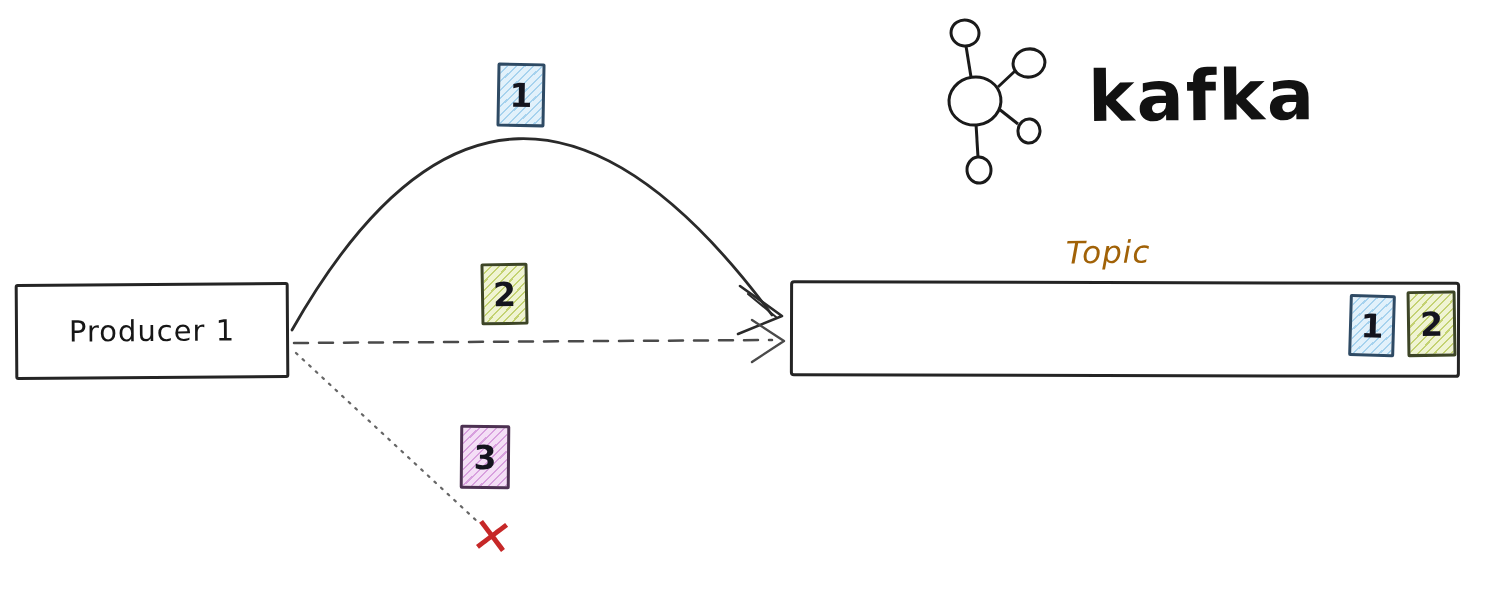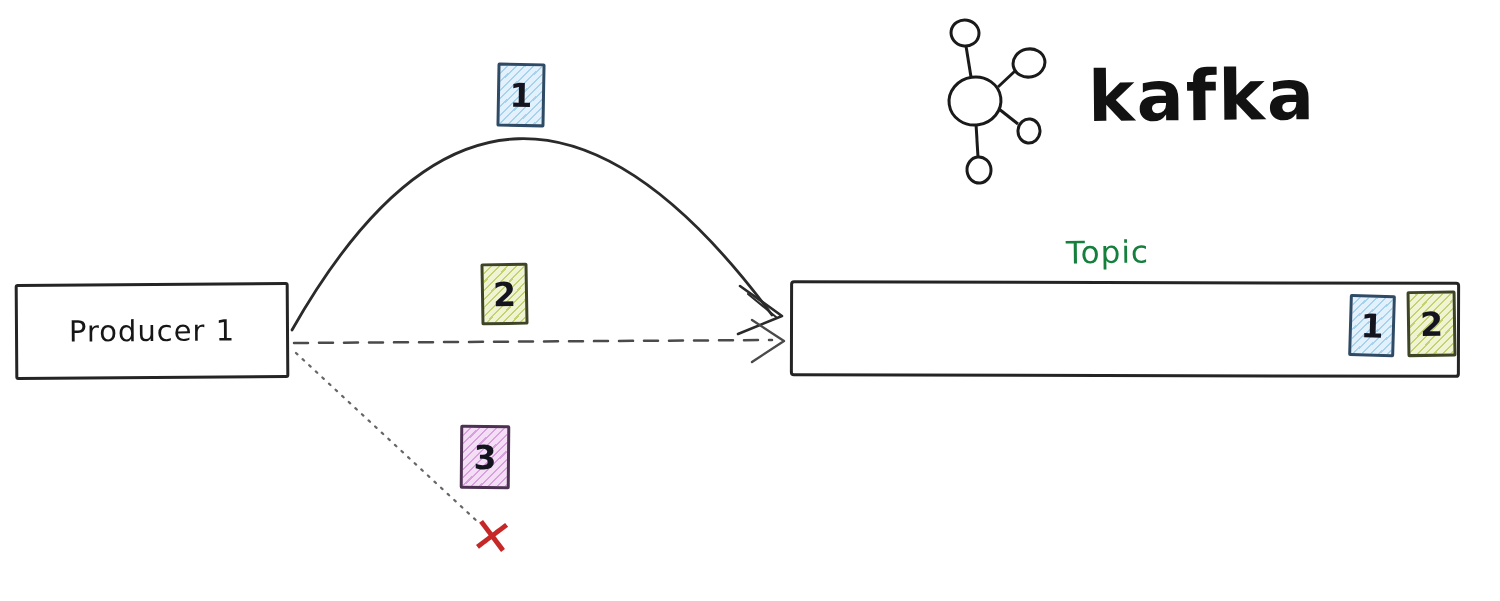--- a/index.html
+++ b/index.html
@@ -39,22 +39,23 @@
     font-size: 29px;
     letter-spacing: 1px;
     color: #161616;
   }
   
   .topic-label {
     position: absolute;
     left: 1066px; top: 234px;
     font-size: 31px;
     letter-spacing: 1px;
-    color: #15803d;
+    color: #a16207;
     transform: rotate(-0.6deg);
+    font-style: italic;
   }
   .topic-box {
     position: absolute;
     left: 790px; top: 281px;
     width: 664px; height: 90px;
     border: 3px solid #242424;
     border-radius: 4px;
     background: #ffffff;
     transform: rotate(0.15deg);
   }

